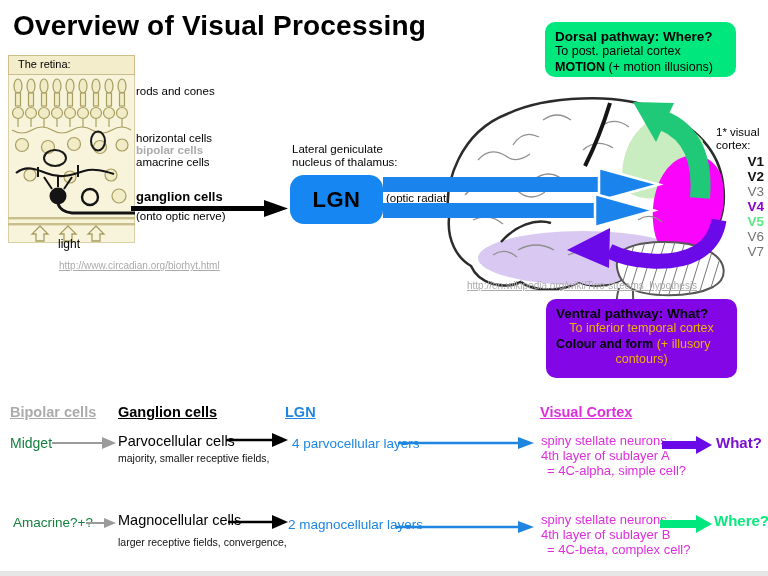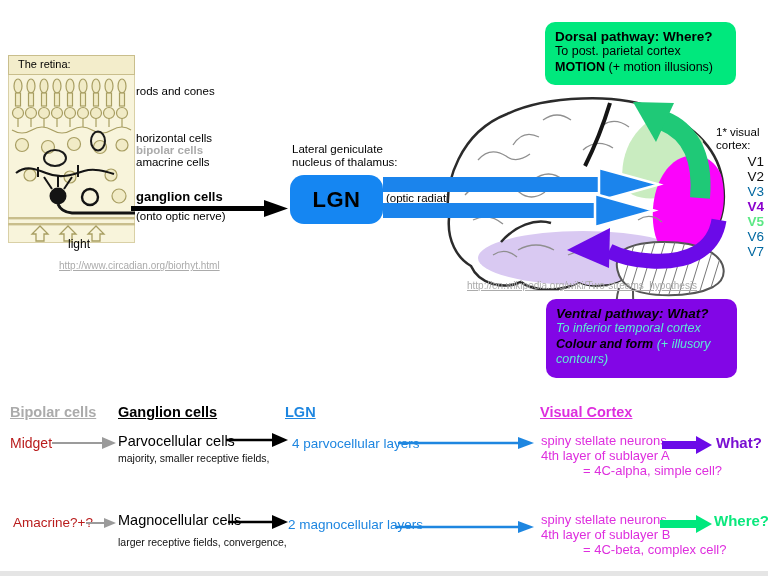--- a/index.html
+++ b/index.html
@@ -10,56 +10,56 @@
   
   .retina-wrap{left:8px;top:55px;width:127px;height:188px;}
   .retina-header{left:18px;top:58px;font-size:11px;}
   .lbl{font-size:11.5px;line-height:12.5px;}
   .lbl-rods{left:136px;top:85px;}
   .lbl-horizontal{left:136px;top:132px;}
   .lbl-bipolar{left:136px;top:144px;font-weight:bold;color:#ABABAB;}
   .lbl-amacrine{left:136px;top:156px;}
   .lbl-ganglion{left:136px;top:191px;font-weight:bold;font-size:13px;}
   .lbl-onto{left:136px;top:210px;}
-  .lbl-light{left:58px;top:238px;width:42px;text-align:center;font-size:12px;}
+  .lbl-light{left:58px;top:238px;width:42px;font-size:12px;}
   .url{font-size:10px;color:#ABABAB;text-decoration:underline;padding-left:42px;}
   .url1{left:17px;top:260px;}
   .url2{left:425px;top:280px;}
   
   .lgn-caption{left:292px;top:143px;font-size:11.5px;line-height:13px;}
   .lgn-box{left:290px;top:175px;width:93px;height:49px;background:#1586F2;border-radius:14px;
            display:flex;align-items:center;justify-content:center;}
   .lgn-box span{font-size:22px;font-weight:bold;letter-spacing:.5px;}
   .optic-radiation{left:386px;top:192px;font-size:11.5px;}
   
   .pathway-box{width:191px;border-radius:10px;padding:7px 10px;box-sizing:border-box;}
-  .dorsal{left:545px;top:22px;height:63px;background:#00E87D;}
-  .ventral{left:546px;top:299px;height:79px;background:#8206E6;font-style:italic;}
+  .dorsal{left:545px;top:22px;height:55px;background:#00E87D;}
+  .ventral{left:546px;top:299px;height:79px;background:#8206E6;}
   .pb-title{font-size:13.5px;font-weight:bold;}
   .pb-line{font-size:12.5px;line-height:15.5px;}
-  .pb-dark{color:#5eead4;}
+  .pb-dark{color:#eab308;text-align:center;}
   
   .cortex-caption{left:716px;top:126px;font-size:11.5px;line-height:13px;}
   .v-list{left:724px;top:154px;width:40px;text-align:right;}
-  .v-label{font-size:13.5px;line-height:15px;color:#0369a1;}
-  .v1,.v2{font-weight:normal;color:#111;}
+  .v-label{font-size:13.5px;line-height:15px;color:#737373;}
+  .v1,.v2{font-weight:bold;color:#111;}
   .v4{font-weight:bold;color:#8A00CC;}
   .v5{font-weight:bold;color:#5CE885;}
   
   .th{font-size:14.5px;font-weight:bold;text-decoration:underline;}
   .th-bipolar{left:10px;top:404px;color:#ABABAB;}
   .th-ganglion{left:118px;top:404px;}
   .th-lgn{left:285px;top:404px;color:#1E86E0;}
   .th-cortex{left:540px;top:404px;color:#DE2EDE;}
-  .cell-gray{color:#b91c1c;font-size:14px;}
+  .cell-gray{color:#15803d;font-size:14px;}
   .cell-main{font-size:14.5px;}
   .cell-blue{color:#1E86E0;font-size:13.5px;}
   .sub{font-size:10.5px;line-height:12.5px;color:#111;}
   .mg{color:#DE2EDE;font-size:13px;line-height:15.2px;}
-  .mg .indent{padding-left:6px;margin-left:36px;}
+  .mg .indent{padding-left:6px;}
   .stream{font-size:15px;font-weight:bold;}
   .what{left:716px;top:434px;color:#7A10D2;}
   .where{left:714px;top:512px;color:#0AE87D;}
   .r1-bipolar{left:10px;top:435px;}
   .r1-ganglion{left:118px;top:433px;}
   .r1-sub1{left:118px;top:452px;}
   .r1-sub2{left:118px;top:464px;}
   .r1-lgn{left:292px;top:436px;}
   .r1-cortex{left:541px;top:433px;}
   .r2-bipolar{left:13px;top:515px;font-size:13.5px;}
@@ -68,20 +68,21 @@
   .r2-sub2{left:118px;top:549px;}
   .r2-lgn{left:288px;top:517px;}
   .r2-cortex{left:541px;top:512px;}
   .bottom-strip{left:0;bottom:0;width:768px;height:5px;background:#E5E5E5;}
 </style>
 </head>
 <body>
 
 <div class="slide">
 
+  <div class="abs page-title">Overview of Visual Processing</div>
 
   <div class="abs retina-wrap">
     <svg width="127" height="188" viewBox="0 0 127 188">
       <rect x="0.5" y="0.5" width="126" height="187" fill="#F8F4DB" stroke="#D9D0A6"></rect>
       <rect x="0.5" y="0.5" width="126" height="19" fill="#F3EDCB" stroke="#C9BE8C"></rect>
       <g stroke="#A89E62" fill="#F1EBC6" stroke-width="1.2">
         <g>
             <ellipse cx="10" cy="31" rx="4" ry="7"></ellipse>
             <rect x="7.5" y="38" width="5" height="13"></rect>
             <circle cx="10" cy="58" r="5.5"></circle>

